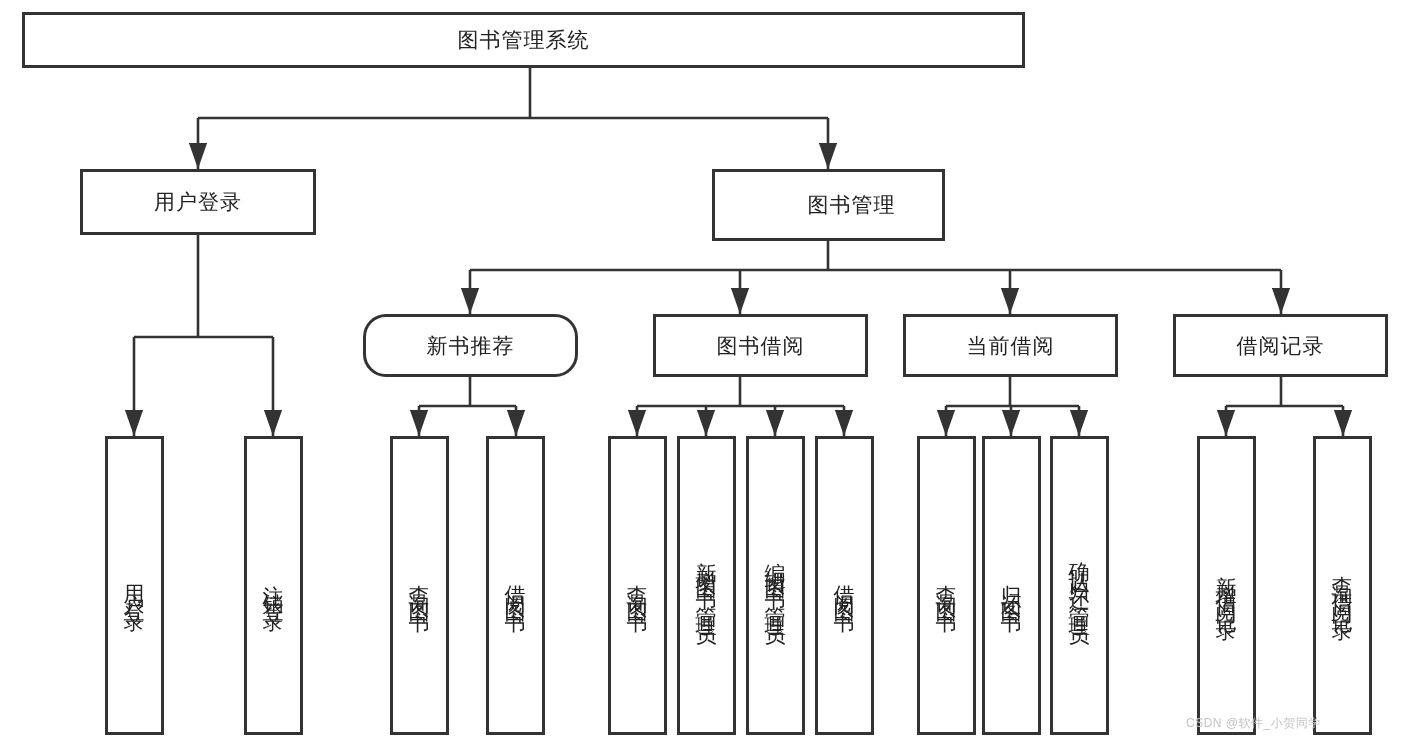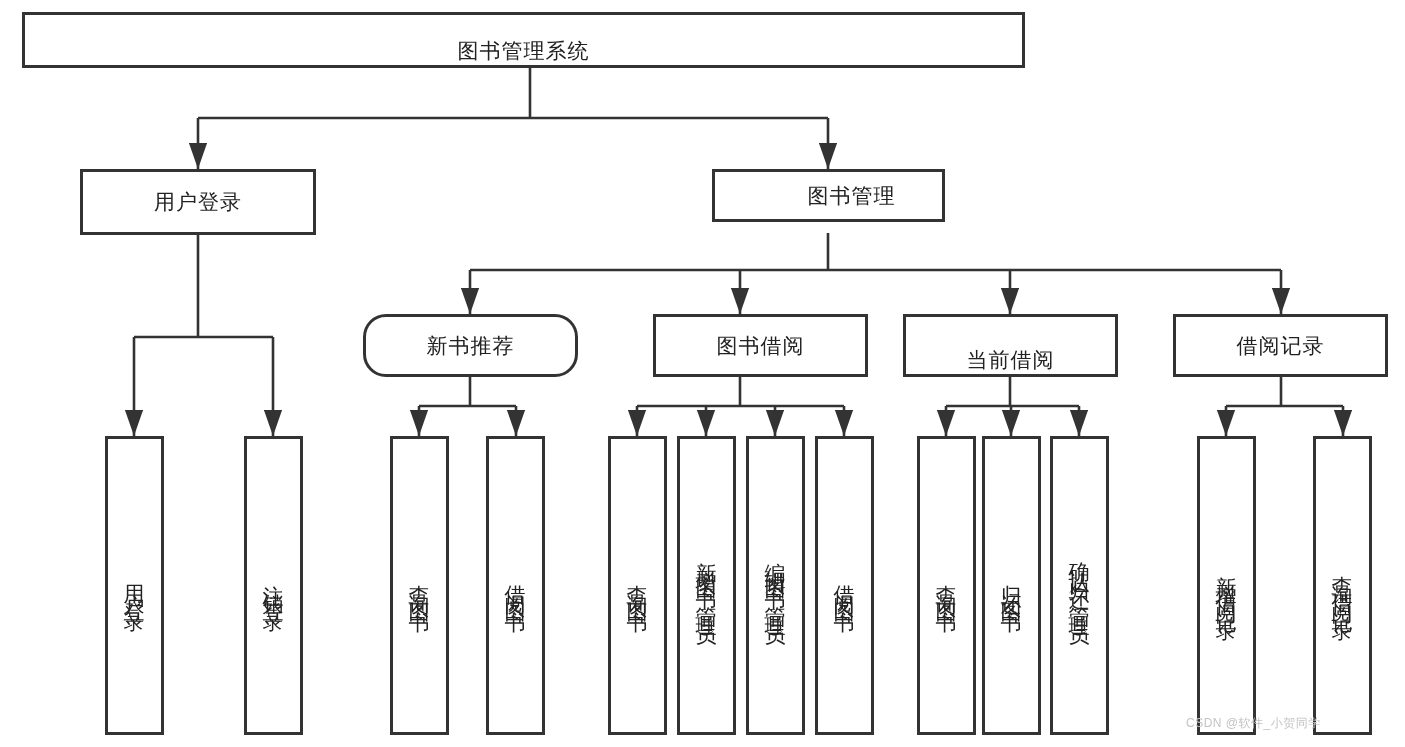--- a/index.html
+++ b/index.html
@@ -63,26 +63,26 @@
   .leaf span{
     writing-mode:vertical-rl;
     text-orientation:mixed;
     font-size:21px;
     letter-spacing:9px;
     color:var(--text);
     line-height:1;
     white-space:nowrap;
   }
   
-  #node-root{left:22px;top:12px;width:1003px;height:56px;align-items:flex-end;}
+  #node-root{left:22px;top:12px;width:1003px;height:56px;}
   #node-l2a{left:80px;top:169px;width:236px;height:66px;}
-  #node-l2b{left:712px;top:169px;width:233px;height:53px;padding-left:46px;}
+  #node-l2b{left:712px;top:169px;width:233px;height:72px;padding-left:46px;}
   #node-l3a{left:363px;top:314px;width:215px;height:63px;border-radius:23px;}
   #node-l3b{left:633px;top:314px;width:215px;height:63px;margin-left:20px;}
-  #node-l3c{left:903px;top:314px;width:215px;height:63px;align-items:flex-end;}
+  #node-l3c{left:903px;top:314px;width:215px;height:63px;}
   #node-l3d{left:1173px;top:314px;width:215px;height:63px;}
   
   #leaf-a1{left:105px;}
   #leaf-a2{left:244px;}
   #leaf-b1{left:390px;}
   #leaf-b2{left:486px;}
   #leaf-c1{left:608px;}
   #leaf-c2{left:677px;}
   #leaf-c3{left:746px;}
   #leaf-c4{left:815px;}

